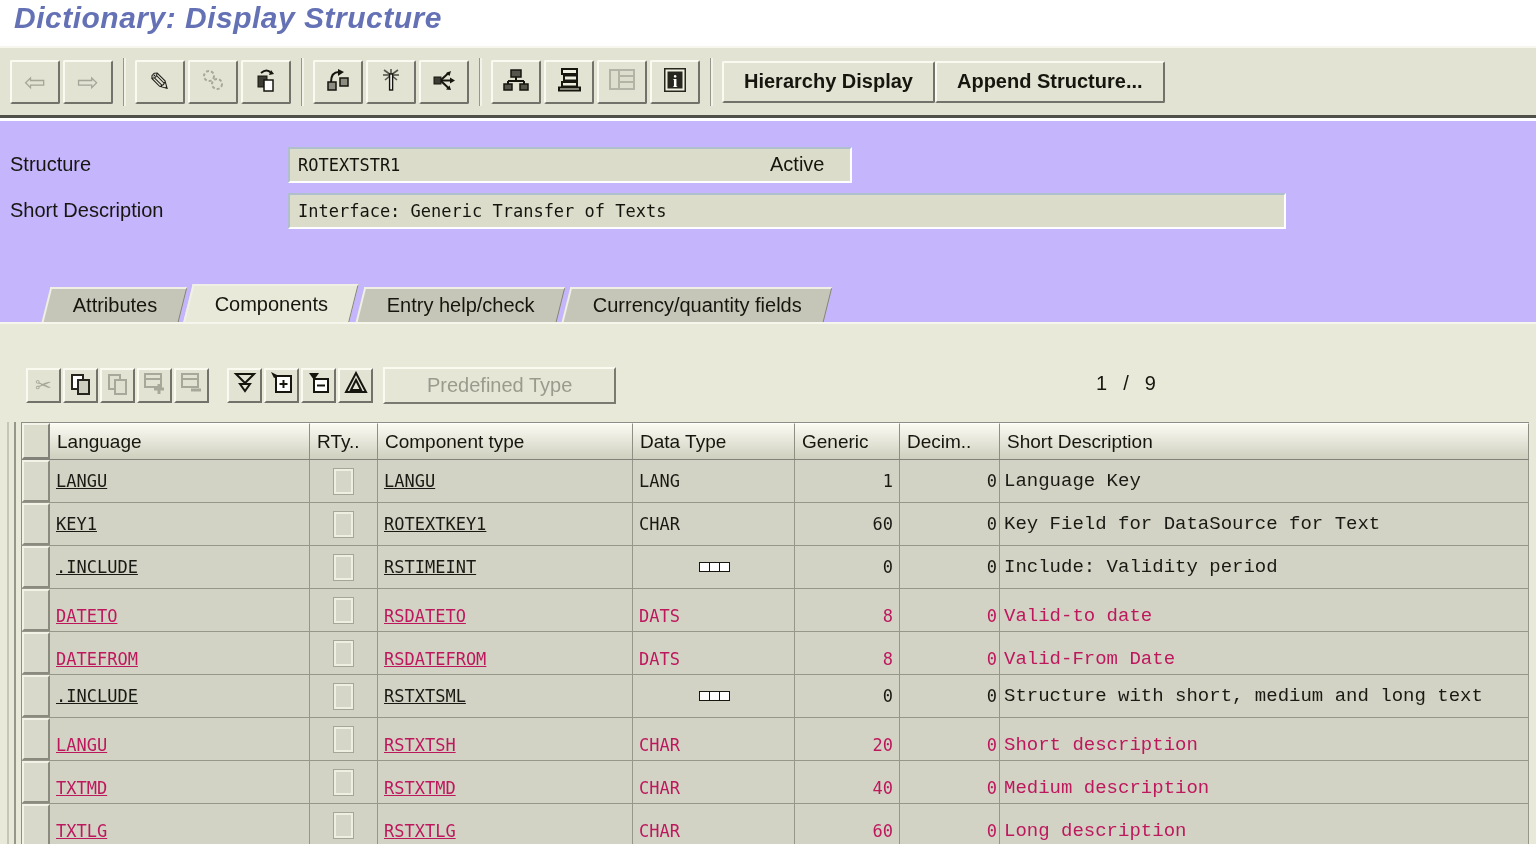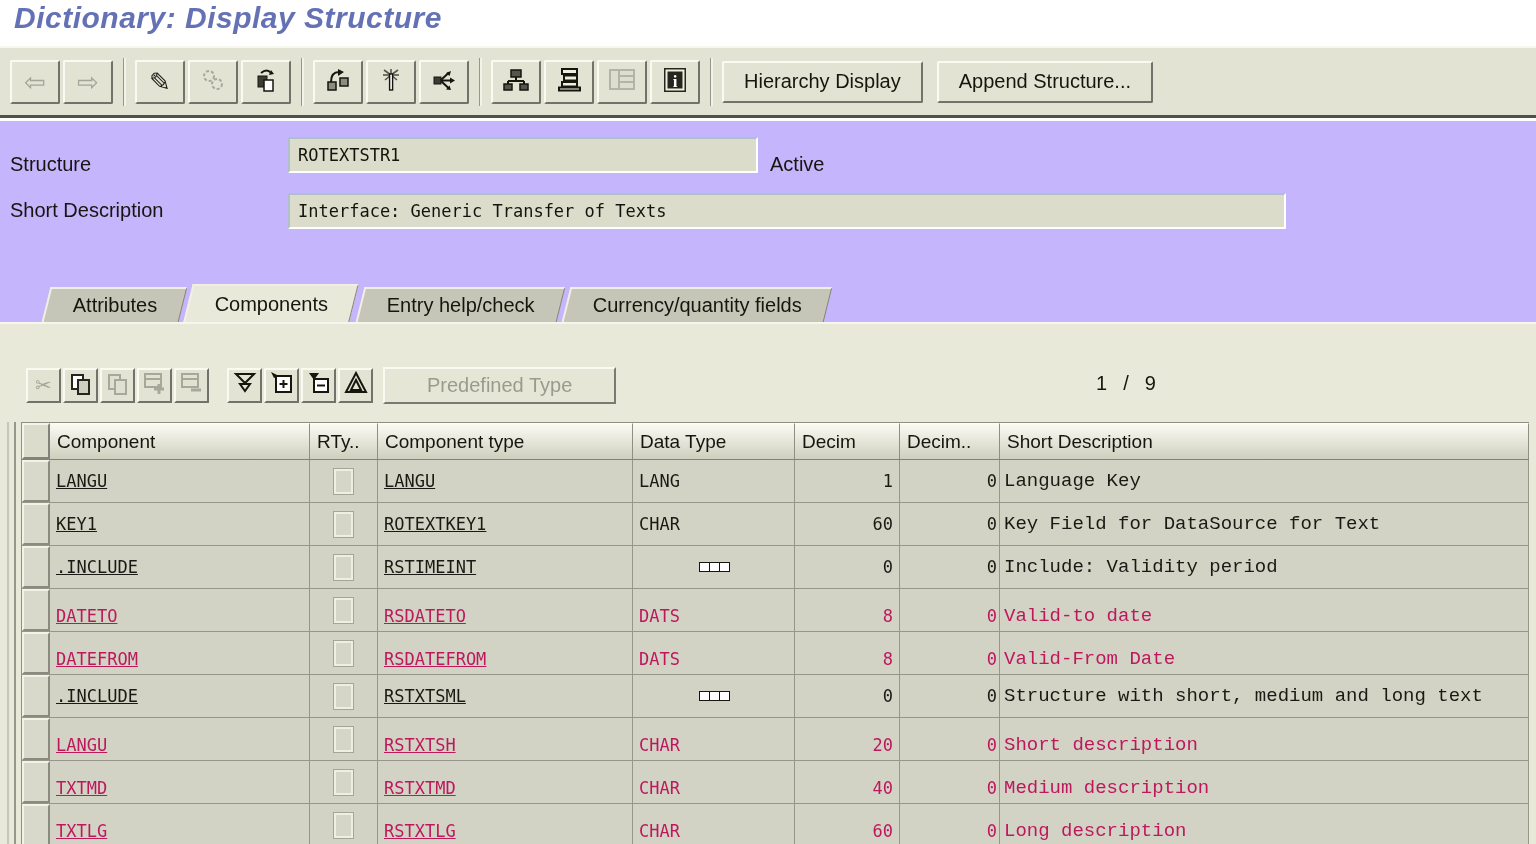--- a/index.html
+++ b/index.html
@@ -16,21 +16,21 @@
     border-top:2px solid #f7f7ed; border-bottom:3px solid #50504a;
     display:flex; align-items:center; padding-left:10px; }
   .tb-btn { width:50px; height:44px; flex:0 0 auto; display:flex; align-items:center; justify-content:center;
     background:#e3e3d4; border:2px solid; border-color:#fafaf0 #72726a #72726a #fafaf0; border-radius:2px;
     margin-right:3px; }
   .tb-sep { width:3px; height:48px; background:#96968a; border-right:2px solid #f2f2e8; margin:0 9px 0 7px; flex:0 0 auto; }
   .glyph { font-size:26px; line-height:1; color:#1c1c16; }
   .glyph.dis { color:#a6a698; }
   .text-btn { height:42px; padding:0 20px; display:flex; align-items:center; font-size:20px;
     background:#e3e3d4; border:2px solid; border-color:#fafaf0 #72726a #72726a #fafaf0; border-radius:2px;
-    margin-right:14px; white-space:nowrap; }
+    white-space:nowrap;font-weight:bold; }
 
   
   .blue-area { position:absolute; top:121px; left:0; right:0; height:201px; background:#c4b5fd; }
   .f-label { position:absolute; left:10px; font-size:20px; }
   .f-input { position:absolute; left:288px; height:36px; background:#dcdcca;
     border:2px solid; border-color:#b0bfcc #ffffff #ffffff #b0bfcc;
     display:flex; align-items:center; padding-left:8px;
     font-family:"DejaVu Sans Mono", monospace; font-size:17px; color:#14140e; }
   .f-status { position:absolute; left:770px; font-size:20px; }
 
@@ -194,21 +194,21 @@
     </svg></span>
   </div>
   <div class="tb-sep"></div>
 
   <div class="text-btn">Hierarchy Display</div>
   <div class="text-btn">Append Structure...</div>
 </div>
 
 <div class="blue-area">
   <div class="f-label" style="top:32px;">Structure</div>
-  <div class="f-input" style="top:16px; width:470px;">ROTEXTSTR1</div>
+  <div class="f-input" style="top:26px; width:564px;">ROTEXTSTR1</div>
   <div class="f-status" style="top:32px;">Active</div>
 
   <div class="f-label" style="top:78px;">Short Description</div>
   <div class="f-input" style="top:72px; width:998px;">Interface: Generic Transfer of Texts</div>
 
   <div class="tabs">
     <div class="tab">
         <span>Attributes</span>
       </div>
     <div class="tab active">
@@ -294,25 +294,25 @@
     <span>1</span>
     <span>/</span>
     <span>9</span>
   </div>
 
   <div class="left-frame"></div>
 
   <div class="table-wrap">
     <div class="thead">
       <div class="th sel-h"></div>
-      <div class="th">Component</div>
+      <div class="th">Language</div>
       <div class="th">RTy..</div>
       <div class="th">Component type</div>
       <div class="th">Data Type</div>
-      <div class="th">Decim</div>
+      <div class="th">Generic</div>
       <div class="th">Decim..</div>
       <div class="th">Short Description</div>
     </div>
     <div>
         <div class="trow">
           <div class="td sel"></div>
           <div class="td">
             <div class="link c-dark">LANGU</div>
           </div>
           <div class="td ctr">

